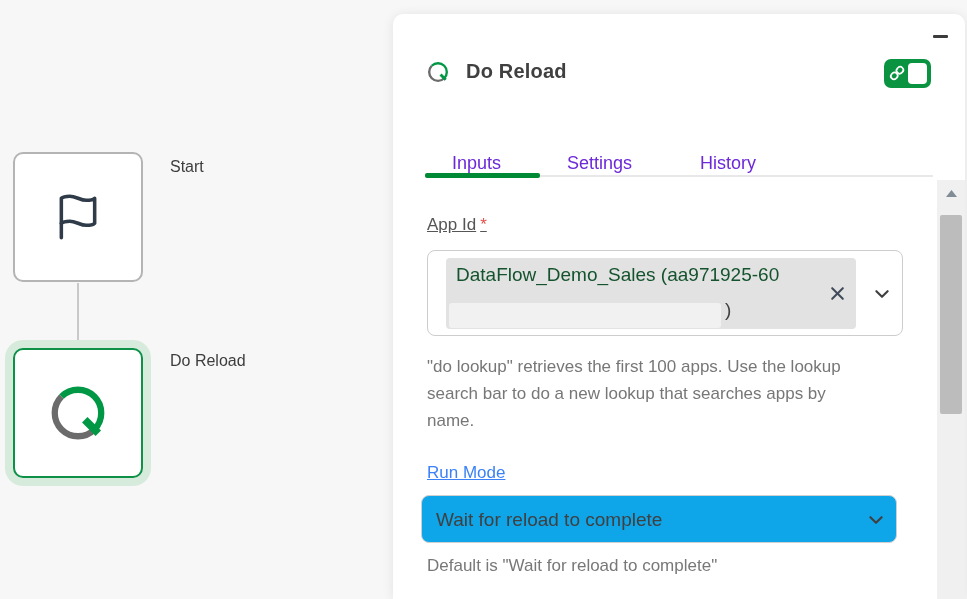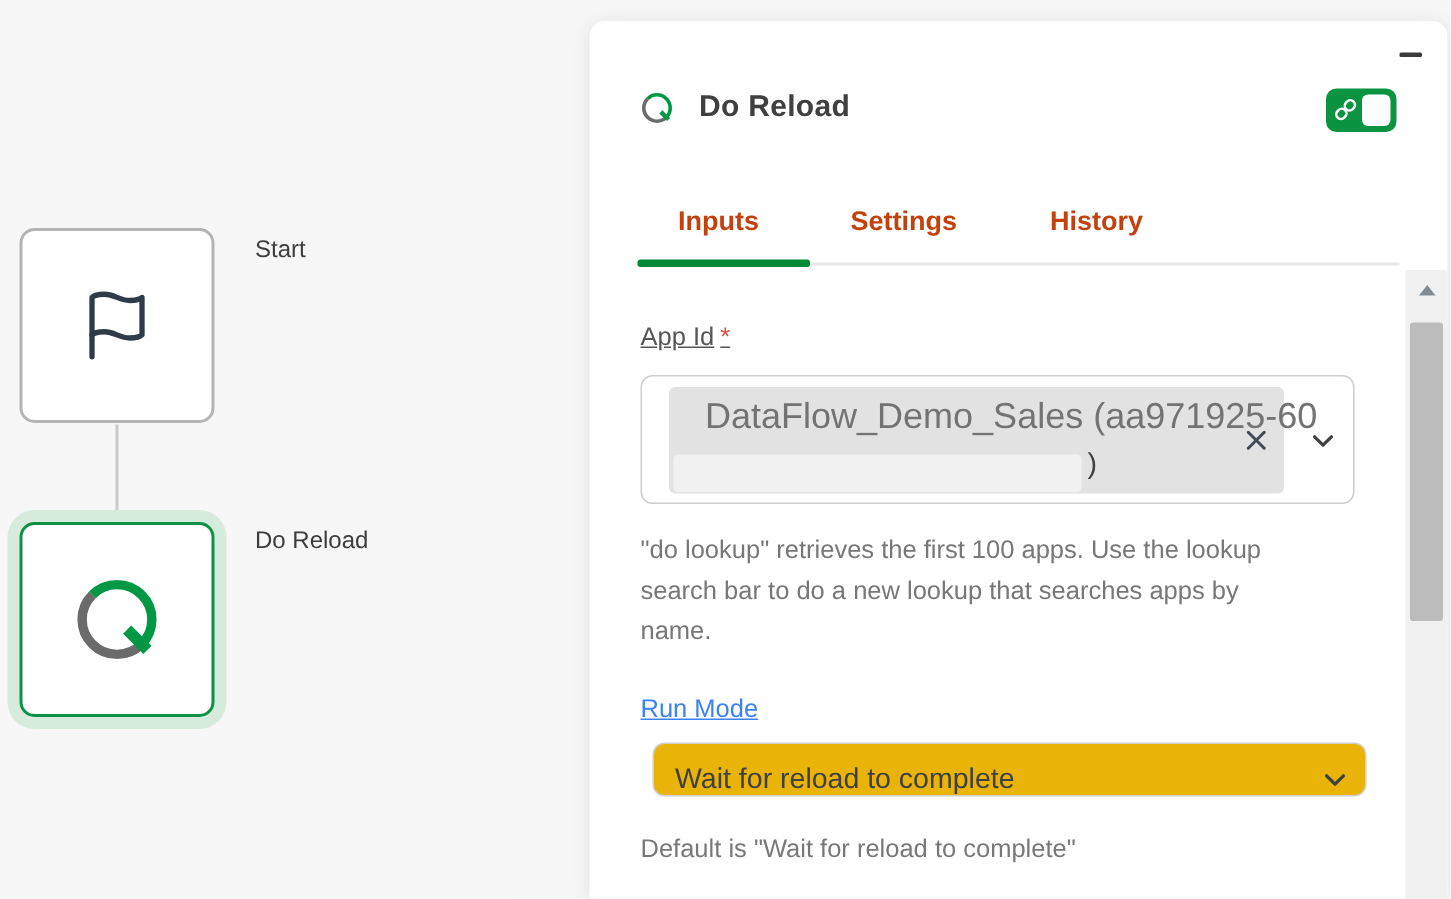--- a/index.html
+++ b/index.html
@@ -54,53 +54,53 @@
   .toggle {
     position:absolute; left:491px; top:45px; width:47px; height:29px;
     background:#0a9340; border-radius:7px; cursor:pointer;
   }
   .toggle .knob {
     position:absolute; right:4px; top:4px; width:19px; height:21px;
     background:#fff; border-radius:4px;
   }
   .toggle svg { position:absolute; left:4px; top:5px; }
 
-  .tab-label { position:absolute; top:123px; font-size:18px; font-weight:bold; color:#c2410c; cursor:pointer; }
+  .tab-label { position:absolute; top:139px; font-size:18px; font-weight:normal; color:#6d28d9; cursor:pointer; }
   .tab-inputs { left:59px; }
   .tab-settings { left:174px; }
   .tab-history { left:307px; }
   .tabs-separator { position:absolute; left:32px; top:161px; width:508px; height:2px; background:#e8e8e8; }
   .tabs-underline { position:absolute; left:32px; top:159px; width:115px; height:5px; background:#008a35; border-radius:2px; }
 
   .field-label { position:absolute; left:34px; font-size:17px; color:#555;text-decoration:underline; }
   .req { color:#e0504a; margin-left:4px; }
 
   .appid-box {
     position:absolute; left:34px; top:236px; width:476px; height:86px;
     border:1px solid #cdcdcd; border-radius:8px; background:#fff;
   }
   .appid-chip {
     position:absolute; left:18px; top:7px; width:410px; height:71px;
     background:#e2e2e2; border-radius:4px;
   }
-  .chip-line1 { position:absolute; left:24px; top:6px; font-size:24px; color:#737373; white-space:nowrap; }
+  .chip-line1 { position:absolute; left:10px; top:6px; font-size:19px; color:#14532d; white-space:nowrap; }
   .chip-redacted {
     position:absolute; left:3px; top:45px; width:272px; height:25px;
     background:#f1f1f1; border-radius:3px;
   }
   .chip-line2-suffix { position:absolute; left:279px; top:41px; font-size:19px; color:#404040; }
   .chip-clear { position:absolute; right:10px; top:27px; cursor:pointer; }
   .appid-chevron { position:absolute; right:11px; top:34px; cursor:pointer; }
 
   .help-text { position:absolute; left:34px; top:339px; font-size:17px; line-height:27px; color:#777; }
   .help-line { white-space:nowrap; }
 
   .dropdown {
-    position:absolute; left:42px; top:481px; width:476px; height:36px;
-    border:1px solid #d0d0d0; border-radius:8px; background:#eab308; cursor:pointer;
+    position:absolute; left:28px; top:481px; width:476px; height:48px;
+    border:1px solid #d0d0d0; border-radius:8px; background:#0ea5e9; cursor:pointer;
   }
   .dropdown-value { position:absolute; left:14px; top:13px; font-size:19px; color:#404040; white-space:nowrap; }
   .dropdown-chevron { position:absolute; right:11px; top:15px; }
 
   .default-text { position:absolute; left:34px; top:542px; font-size:17px; color:#787878; white-space:nowrap; }
 
   
   .scroll-gutter {
     position:absolute; right:0; top:166px; bottom:0; width:28px;
     background:#f0f0f0;

